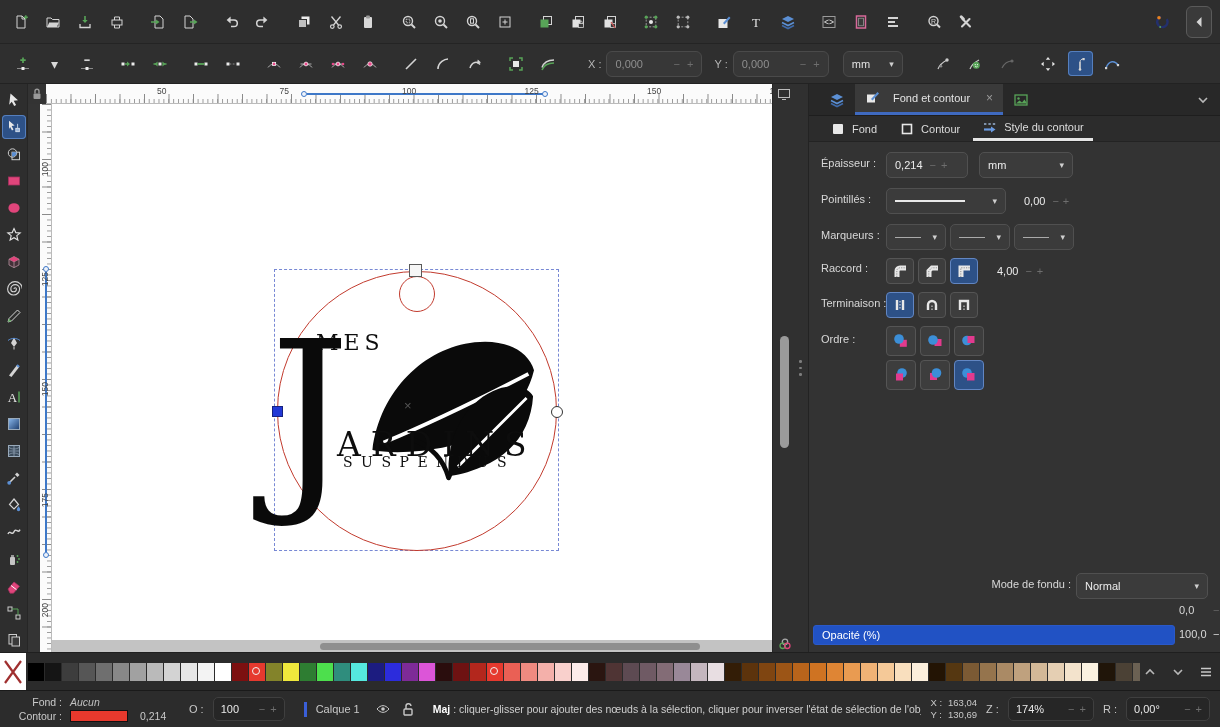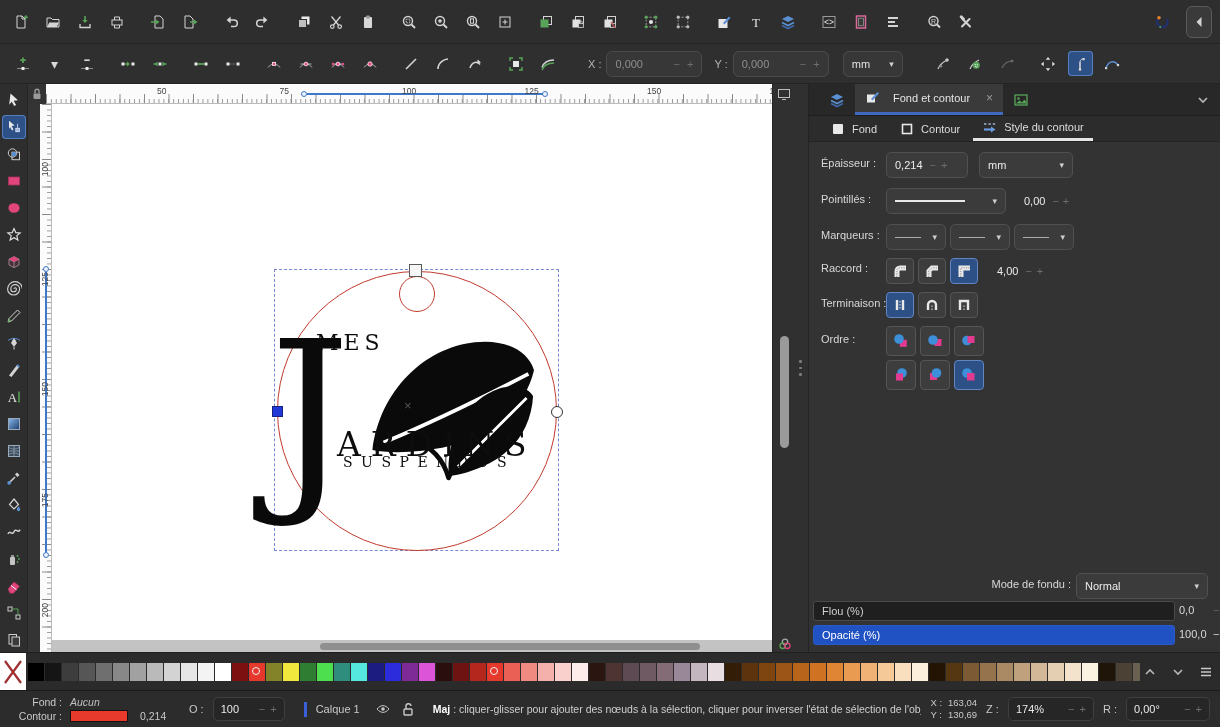--- a/index.html
+++ b/index.html
@@ -937,23 +937,20 @@
     </div>
 
   <div class="abs" id="blendrow" style="left:0;top:489px;width:412px;height:26px">
     <label>Mode de fondu :</label>
     <div class="box" style="left:267px;top:0;width:132px">
         <span>Normal</span>
         <span class="caret">▾</span>
       </div>
   </div>
   <div class="abs" style="left:0;top:517px;width:412px;height:22px">
-    <div class="slider">
-        <span>Flou (%)</span>
-      </div>
     <span class="sl-val">0,0</span>
     <span class="sl-minus" style="color:#666">−</span>
   </div>
   <div class="abs" style="left:0;top:541px;width:412px;height:22px">
     <div class="slider filled">
         <span>Opacité (%)</span>
       </div>
     <span class="sl-val">100,0</span>
     <span class="sl-minus" style="color:#d8d8d8">−</span>
   </div>

